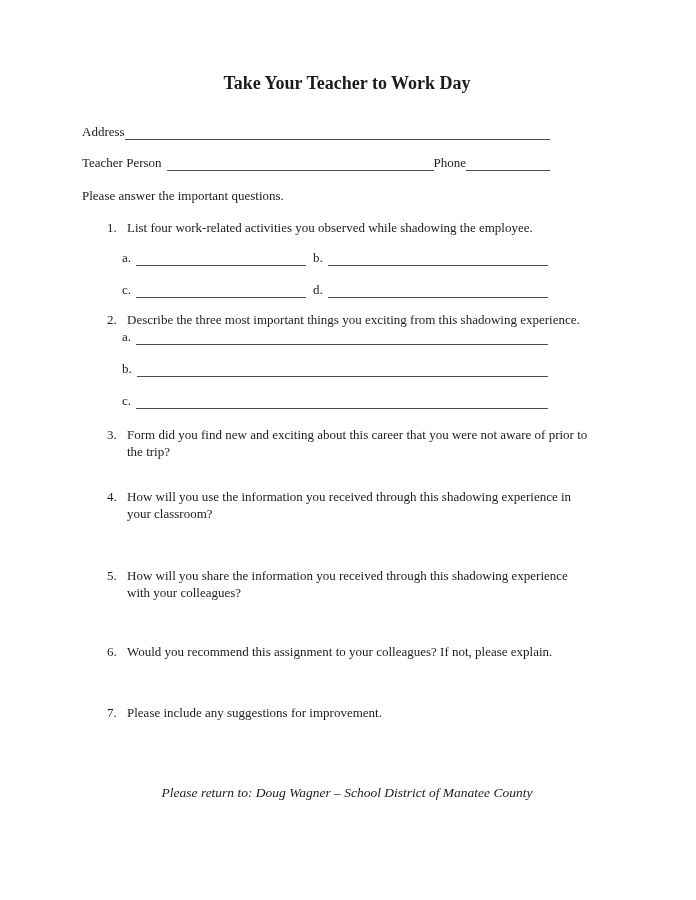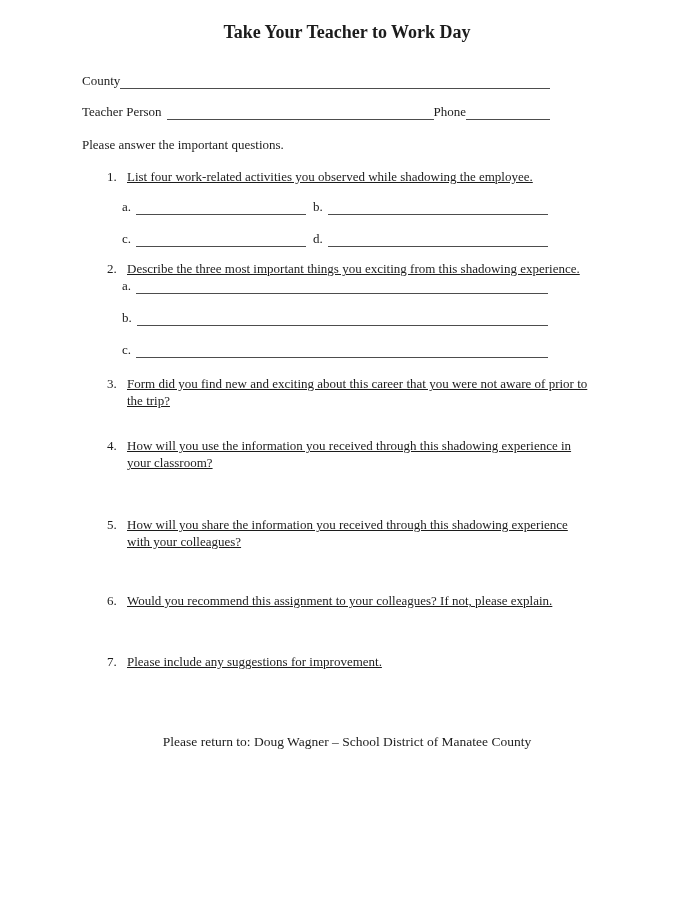--- a/index.html
+++ b/index.html
@@ -8,21 +8,21 @@
     position: relative;
     width: 696px;
     height: 900px;
     background: #ffffff;
     font-family: "Liberation Serif", "DejaVu Serif", serif;
     font-size: 13px;
     color: #1c1c1c;
     overflow: hidden;
   }
   .content {
-    padding: 22px 84px 0 82px; 
+    padding: 73px 84px 0 82px; 
   }
   .title {
     text-align: center;
     font-weight: bold;
     font-size: 18px;
     line-height: 21px;
   }
   
   .fields { margin-top: 29px; width: 468px; }
   .field-row {
@@ -53,21 +53,20 @@
   .qnum {
     width: 20px;
     margin-left: 25px;
     flex: 0 0 auto;
     line-height: 17px;
   }
   .qtext {
     width: 487px;
     line-height: 17px;
     white-space: pre-line;
-    text-decoration: underline;
   }
   .sub-row {
     display: flex;
     align-items: flex-end;
     height: 17px;
     margin-left: 40px;
     width: 426px;
     white-space: nowrap;
   }
   .sub-row .letter { line-height: 17px; }
@@ -75,37 +74,38 @@
   .mt13 { margin-top: 13px; }
   .mt15 { margin-top: 15px; }
   .mt17 { margin-top: 17px; }
   .mt28 { margin-top: 28px; }
   .mt42 { margin-top: 42px; }
   .mt44 { margin-top: 44px; }
   .mt45 { margin-top: 45px; }
   .footer {
     margin-top: 63px;
     text-align: center;
+    font-style: italic;
     font-size: 13.5px;
     line-height: 17px;
   }
 </style>
 </head>
 <body>
 
 <div class="page">
   <div class="content">
 
     <div class="title">
       <div>Take Your Teacher to Work Day</div>
     </div>
 
     <div class="fields">
       <div class="field-row">
-        <span>County</span>
+        <span>Address</span>
         <span class="blank grow"></span>
       </div>
       <div class="field-row">
         <span>Teacher Person</span>
         <span class="blank grow sp5"></span>
         <span>Phone</span>
         <span class="blank w84"></span>
       </div>
     </div>
 

